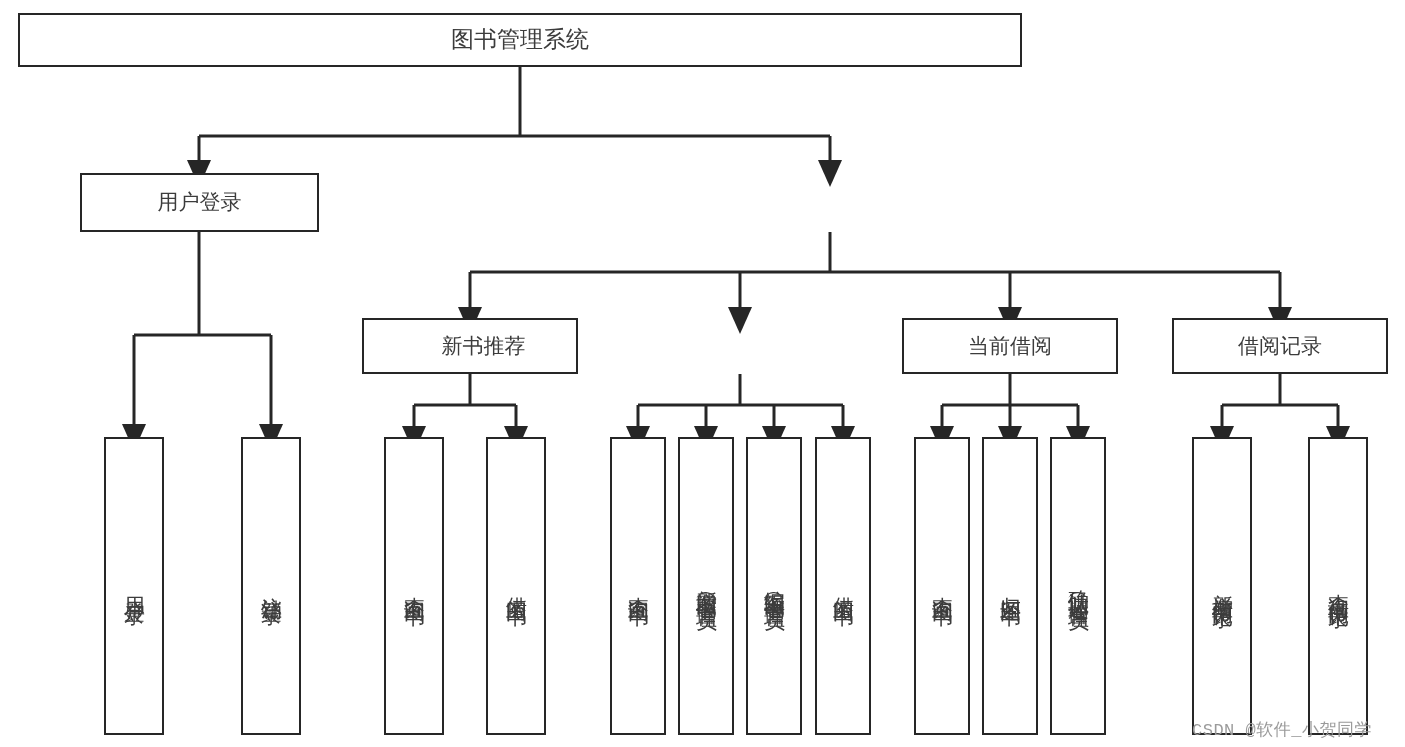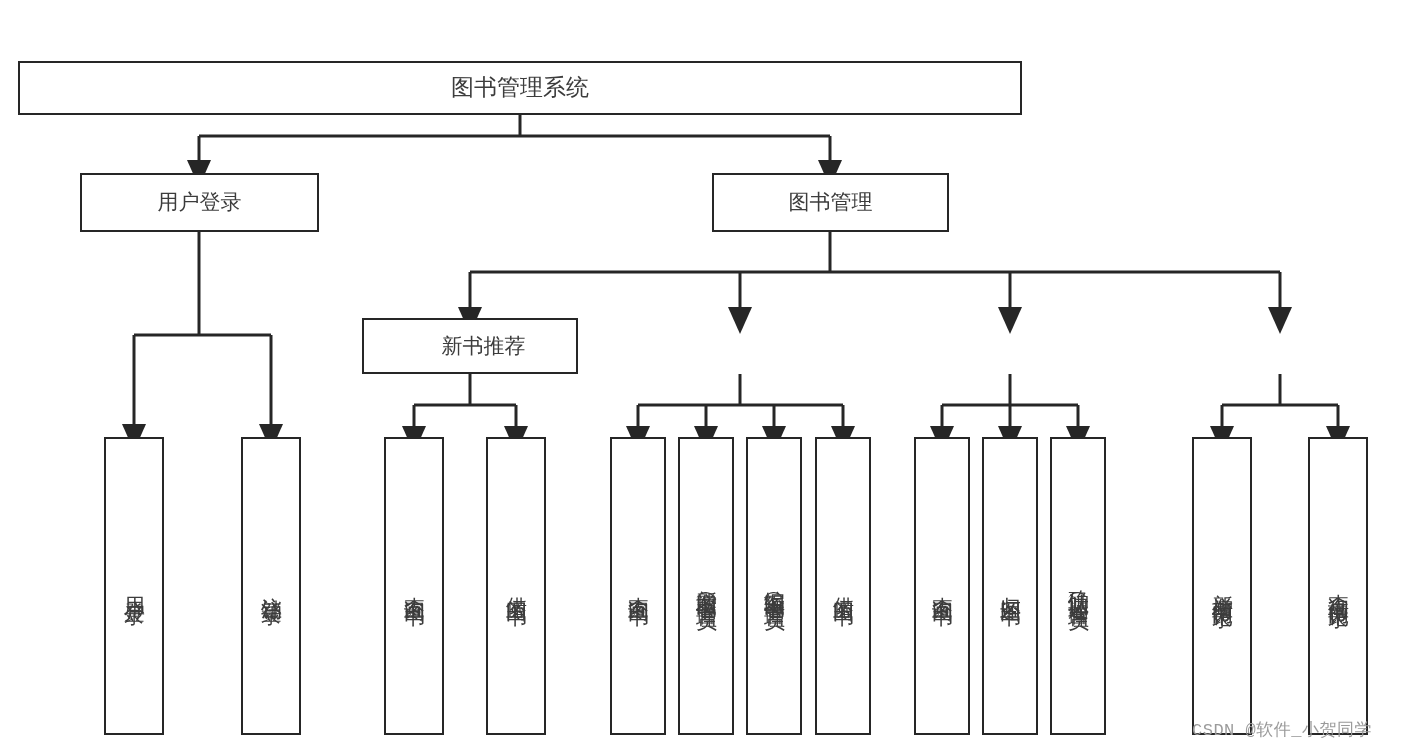--- a/index.html
+++ b/index.html
@@ -139,34 +139,37 @@
     <g stroke="#262626" stroke-width="3" fill="none">
       <path d="M1280,374 L1280,405"></path>
       <path d="M1222,405 L1338,405"></path>
     </g>
     <g stroke="#262626" stroke-width="3" fill="none" marker-end="url(#arrow)">
       <path d="M1222,405 L1222,429"></path>
       <path d="M1338,405 L1338,429"></path>
     </g>
   </svg>
 
-  <div class="node root" style="left:18px; top:13px; width:1004px; height:54px;margin-top:48px;">
+  <div class="node root" style="left:18px; top:13px; width:1004px; height:54px;">
     <span>图书管理系统</span>
   </div>
 
   <div class="node level2" style="left:80px; top:173px; width:239px; height:59px;">
     <span>用户登录</span>
   </div>
-  <div class="node level2" style="left:712px; top:173px; width:237px; height:59px;">
-    <span>图书管理</span>
-  </div>
 
   <div class="node level3" style="left:362px; top:318px; width:216px; height:56px;padding-left:27px;">
     <span>新书推荐</span>
   </div>
+  <div class="node level3" style="left:902px; top:318px; width:216px; height:56px;">
+    <span>当前借阅</span>
+  </div>
+  <div class="node level3" style="left:1172px; top:318px; width:216px; height:56px;">
+    <span>借阅记录</span>
+  </div>
 
   <div class="node leaf" style="left:104px; top:437px; width:60px; height:298px;">
     <span class="leaf-label">用户登录</span>
   </div>
   <div class="node leaf" style="left:241px; top:437px; width:60px; height:298px;">
     <span class="leaf-label">注销登录</span>
   </div>
 
   <div class="node leaf" style="left:384px; top:437px; width:60px; height:298px;">
     <span class="leaf-label">查询图书</span>

